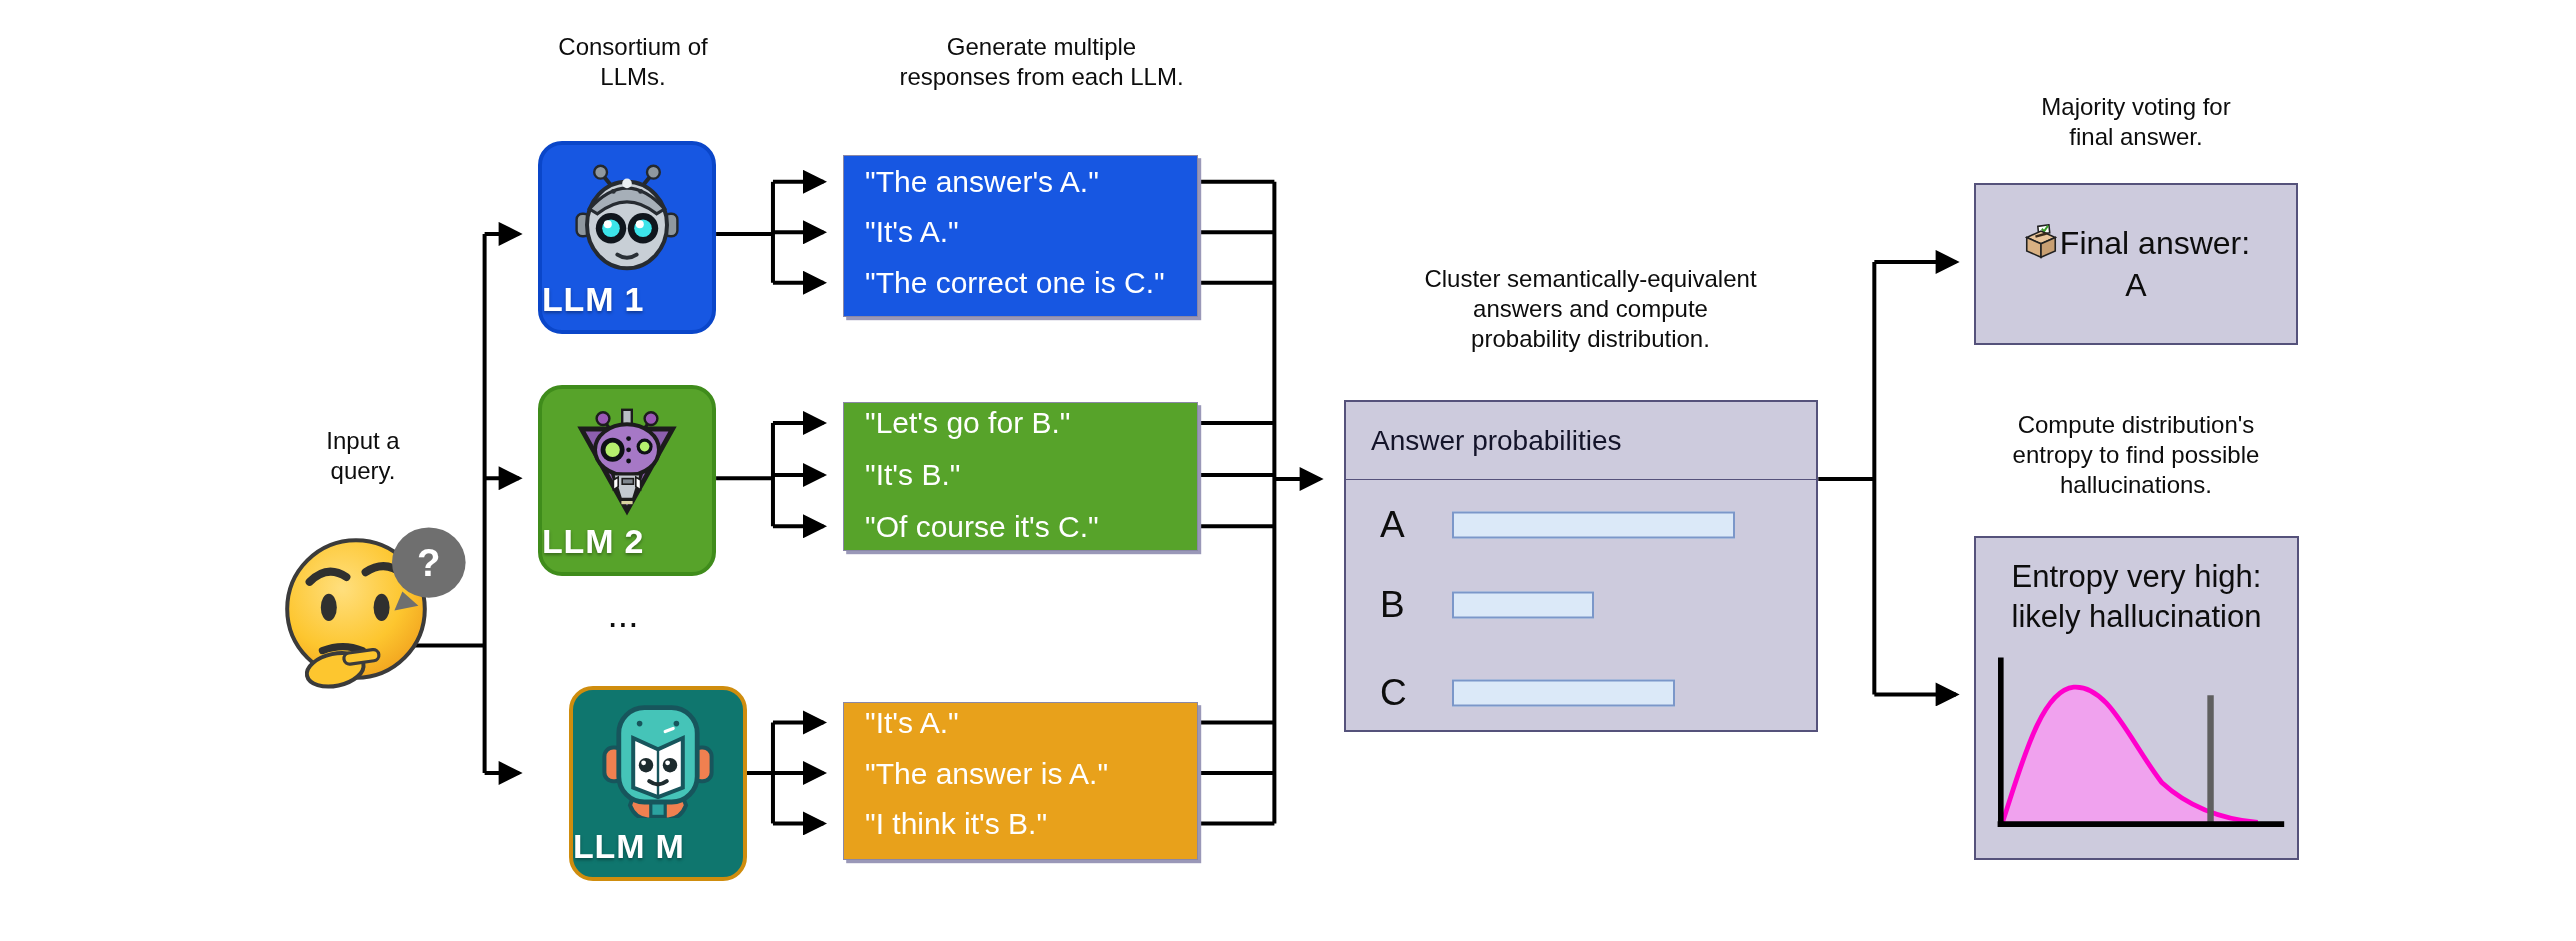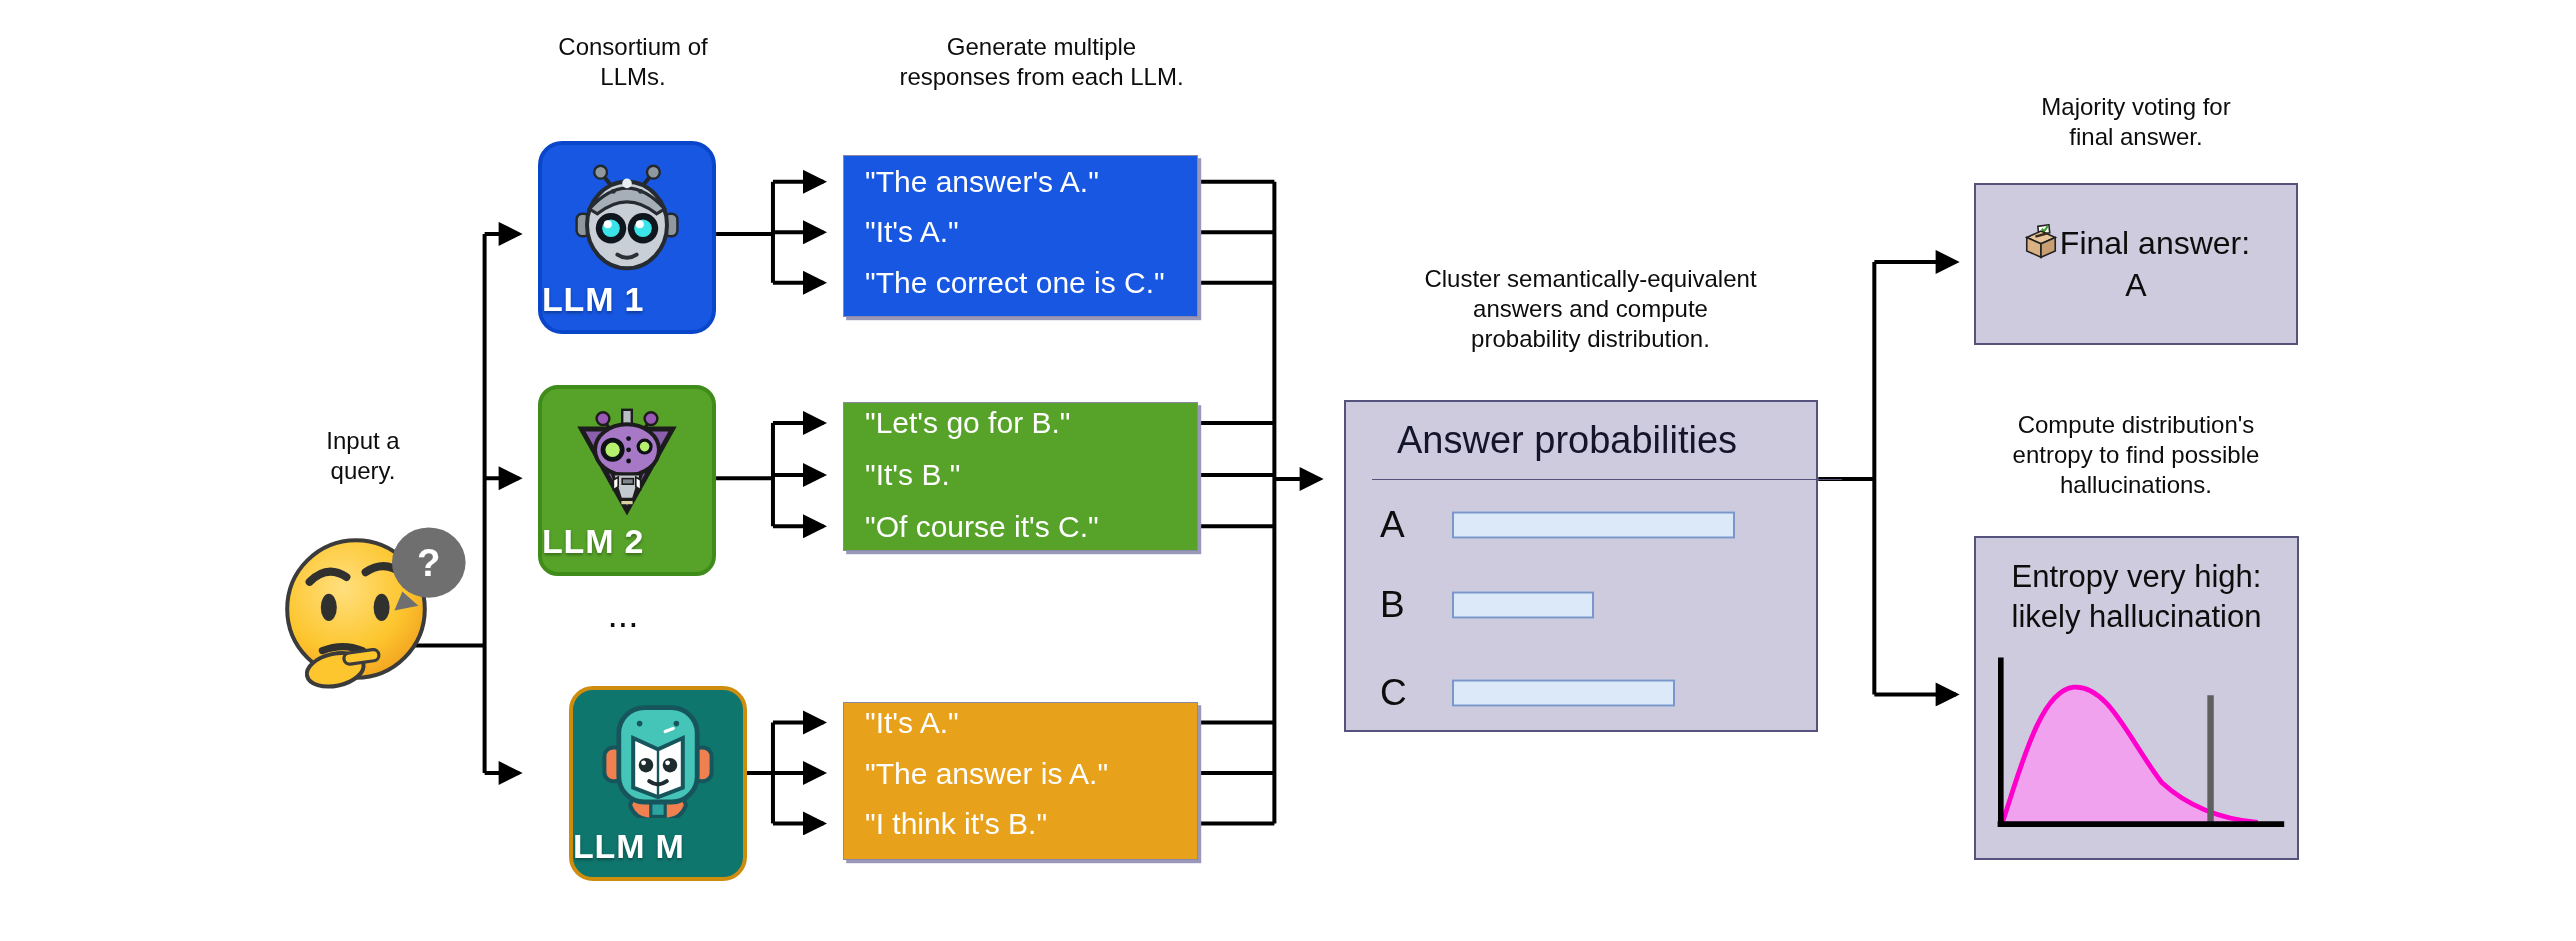--- a/index.html
+++ b/index.html
@@ -16,21 +16,21 @@
   .llm-label{font-size:34px;font-weight:800;color:#ffffff;letter-spacing:0.8px;
              text-shadow:0 1.6px 3.2px rgba(0,0,0,0.35);}
   
   .resp-box{position:absolute;width:355px;box-sizing:border-box;border:1.6px solid #8a88a6;
             box-shadow:3.2px 3.2px 0 0 #9a98b8;}
   .resp-line{position:absolute;left:21px;font-size:30px;color:#ffffff;white-space:nowrap;}
   
   .panel{position:absolute;background:#cdcbdd;border:2.4px solid #55527b;box-sizing:border-box;}
   .ap-header{position:absolute;left:0;top:0;width:100%;height:78px;border-bottom:1.6px solid #55527b;
              display:flex;align-items:center;box-sizing:border-box;padding-left:25px;
-             font-size:38px;color:#14142a;margin-left:26px;}
+             font-size:28px;color:#14142a;}
   .ap-row-label{position:absolute;left:34px;font-size:37px;color:#0d0d0d;transform:translateY(-50%);}
   .ap-bar{position:absolute;left:106px;height:27px;background:#dbe9f8;border:2.4px solid #7b97c9;
           transform:translateY(-50%);box-sizing:border-box;}
   .final-content{position:absolute;inset:0;display:flex;flex-direction:column;align-items:center;
                  justify-content:center;gap:4.8px;font-size:32px;color:#0d0d0d;}
   .final-row{display:flex;align-items:center;gap:0;}
   .entropy-text{position:absolute;left:0;top:19px;width:100%;text-align:center;font-size:31px;
                 line-height:1.3;white-space:pre-line;color:#0d0d0d;}
   .ellipsis{font-size:37px;color:#0d0d0d;}
 </style>
@@ -148,21 +148,21 @@
         <circle cx="95" cy="94" r="19" fill="#10161d"></circle>
       <circle cx="55" cy="94" r="11" fill="#3ce4ea"></circle>
         <circle cx="95" cy="94" r="11" fill="#3ce4ea"></circle>
       <circle cx="51" cy="89" r="5" fill="#ffffff"></circle>
         <circle cx="91" cy="89" r="5" fill="#ffffff"></circle>
       <path d="M63,127 Q75,135 87,127" stroke="#2a3036" stroke-width="5" fill="none" stroke-linecap="round"></path>
     </svg>
     <span class="llm-label">LLM 1</span>
   </div>
 
-  <div class="llm-card" style="left: 538px; top: 385px; height: 191px; background-color: rgb(87, 163, 42); border-color: rgb(63, 140, 27); border-radius: 20px;">
+  <div class="llm-card" style="left: 538px; top: 385px; height: 191px; background-color: rgb(87, 163, 42); border-color: rgb(63, 140, 27);">
     <svg class="llm-icon" width="120" height="120" viewBox="0 0 150 150">
       <polygon points="18,40 132,40 75,142" fill="#8c5fae" stroke="#1c1c1c" stroke-width="6"></polygon>
       <line x1="48" y1="32" x2="58" y2="46" stroke="#1c1c1c" stroke-width="4"></line>
       <line x1="102" y1="32" x2="92" y2="46" stroke="#1c1c1c" stroke-width="4"></line>
       <circle cx="45" cy="27" r="8" fill="#9b59b6" stroke="#1c1c1c" stroke-width="3"></circle>
       <circle cx="105" cy="27" r="8" fill="#9b59b6" stroke="#1c1c1c" stroke-width="3"></circle>
       <rect x="69" y="16" width="12" height="18" fill="#b9bec4" stroke="#1c1c1c" stroke-width="3"></rect>
       <ellipse cx="75" cy="66" rx="40" ry="32" fill="#a678c6" stroke="#1c1c1c" stroke-width="5"></ellipse>
       <circle cx="57" cy="66" r="15" fill="#0e1116"></circle>
         <circle cx="57" cy="66" r="9" fill="#b5f06e"></circle>

